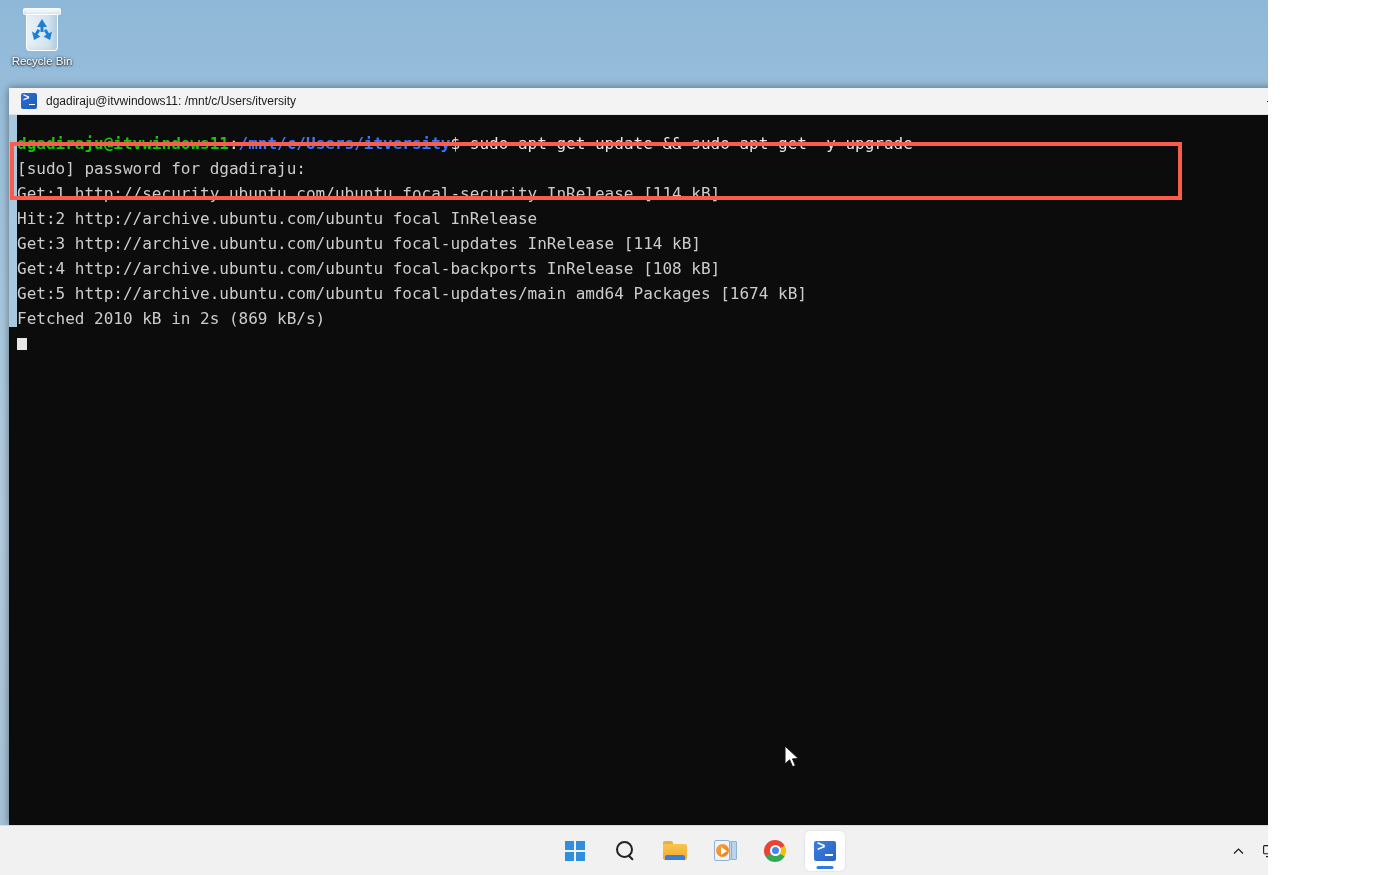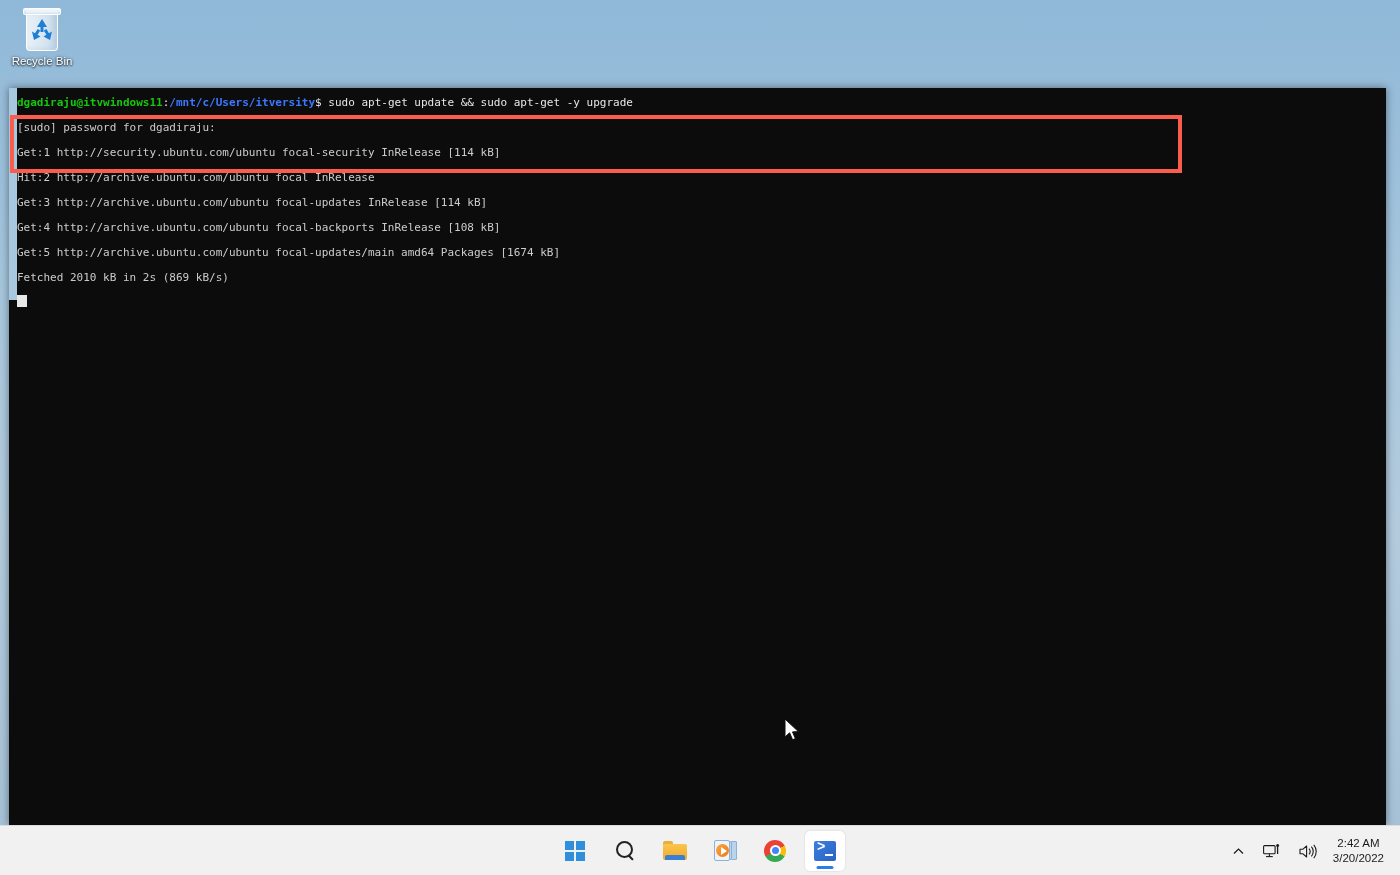--- a/index.html
+++ b/index.html
@@ -6,21 +6,21 @@
 
   html, body {
     width: 1400px;
     height: 875px;
     overflow: hidden;
     font-family: "Liberation Sans", sans-serif;
   }
 
   #desktop {
     position: relative;
-    width: 1400px;
+    width: 1268px;
     height: 875px;
     background: linear-gradient(to bottom, #8fb8d8 0%, #a8c7dd 35%, #b3cbdd 60%, #a4c0d6 100%);
     overflow: hidden;
   }
 
   
   #recycle-bin {
     position: absolute;
     left: 6px; top: 6px;
     width: 72px;
@@ -129,23 +129,23 @@
   #term-scrollbar .thumb {
     position: absolute;
     left: 0; top: 0;
     width: 8px; height: 212px;
     background: #a8c8e0;
   }
   #term-text {
     position: absolute;
     left: 8px; top: 0;
     right: 0;
-    padding-top: 2px;
+    padding-top: 16px;
     font-family: "DejaVu Sans Mono", "Liberation Mono", monospace;
-    font-size: 11px;
+    font-size: 16px;
     line-height: 25px;
     color: #cccccc;
     white-space: pre;
   }
   .t-green  { color: #16c60c; font-weight: bold; }
   .t-blue   { color: #3b78ff; font-weight: bold; }
   .t-white  { color: #e6e6e6; }
   .t-grey   { color: #cccccc; }
   .cursor-block {
     display: inline-block;
@@ -284,20 +284,42 @@
           <path d="M12 34 L10 25.5 L13 27.2 L15.6 22.9 L18.2 24.4 L15.6 28.7 L18.5 30.4 Z"></path>
           <path d="M28 34 L30 25.5 L27 27.2 L24.4 22.9 L21.8 24.4 L24.4 28.7 L21.5 30.4 Z"></path>
         </g>
       </svg>
     </div>
     <div class="rb-label">Recycle Bin</div>
   </div>
 
   <div id="terminal-window">
 
+    <div id="title-bar">
+      <div class="tb-icon"></div>
+      <div id="title-text">dgadiraju@itvwindows11: /mnt/c/Users/itversity</div>
+      <div class="win-controls">
+        <div class="win-btn">
+          <svg width="11" height="11" viewBox="0 0 11 11">
+              <line x1="1" y1="5.5" x2="10" y2="5.5" stroke="#1b1b1b" stroke-width="1.1"></line>
+            </svg>
+        </div>
+        <div class="win-btn">
+          <svg width="11" height="11" viewBox="0 0 11 11">
+              <rect x="1" y="1" width="9" height="9" fill="none" stroke="#1b1b1b" stroke-width="1.1"></rect>
+            </svg>
+        </div>
+        <div class="win-btn close">
+          <svg width="11" height="11" viewBox="0 0 11 11">
+              <line x1="1" y1="1" x2="10" y2="10" stroke="#1b1b1b" stroke-width="1.1"></line>
+              <line x1="10" y1="1" x2="1" y2="10" stroke="#1b1b1b" stroke-width="1.1"></line>
+            </svg>
+        </div>
+      </div>
+    </div>
 
     <div id="term-body">
       <div id="term-scrollbar">
         <div class="thumb"></div>
       </div>
 
       <div id="term-text"><span class="t-green">dgadiraju@itvwindows11</span><span class="t-white">:</span><span class="t-blue">/mnt/c/Users/itversity</span><span class="t-white">$</span><span class="t-white"> sudo apt-get update &amp;&amp; sudo apt-get -y upgrade</span>
 <span class="t-grey">[sudo] password for dgadiraju:</span>
 <span class="t-grey">Get:1 http://security.ubuntu.com/ubuntu focal-security InRelease [114 kB]</span>
 <span class="t-grey">Hit:2 http://archive.ubuntu.com/ubuntu focal InRelease</span>

